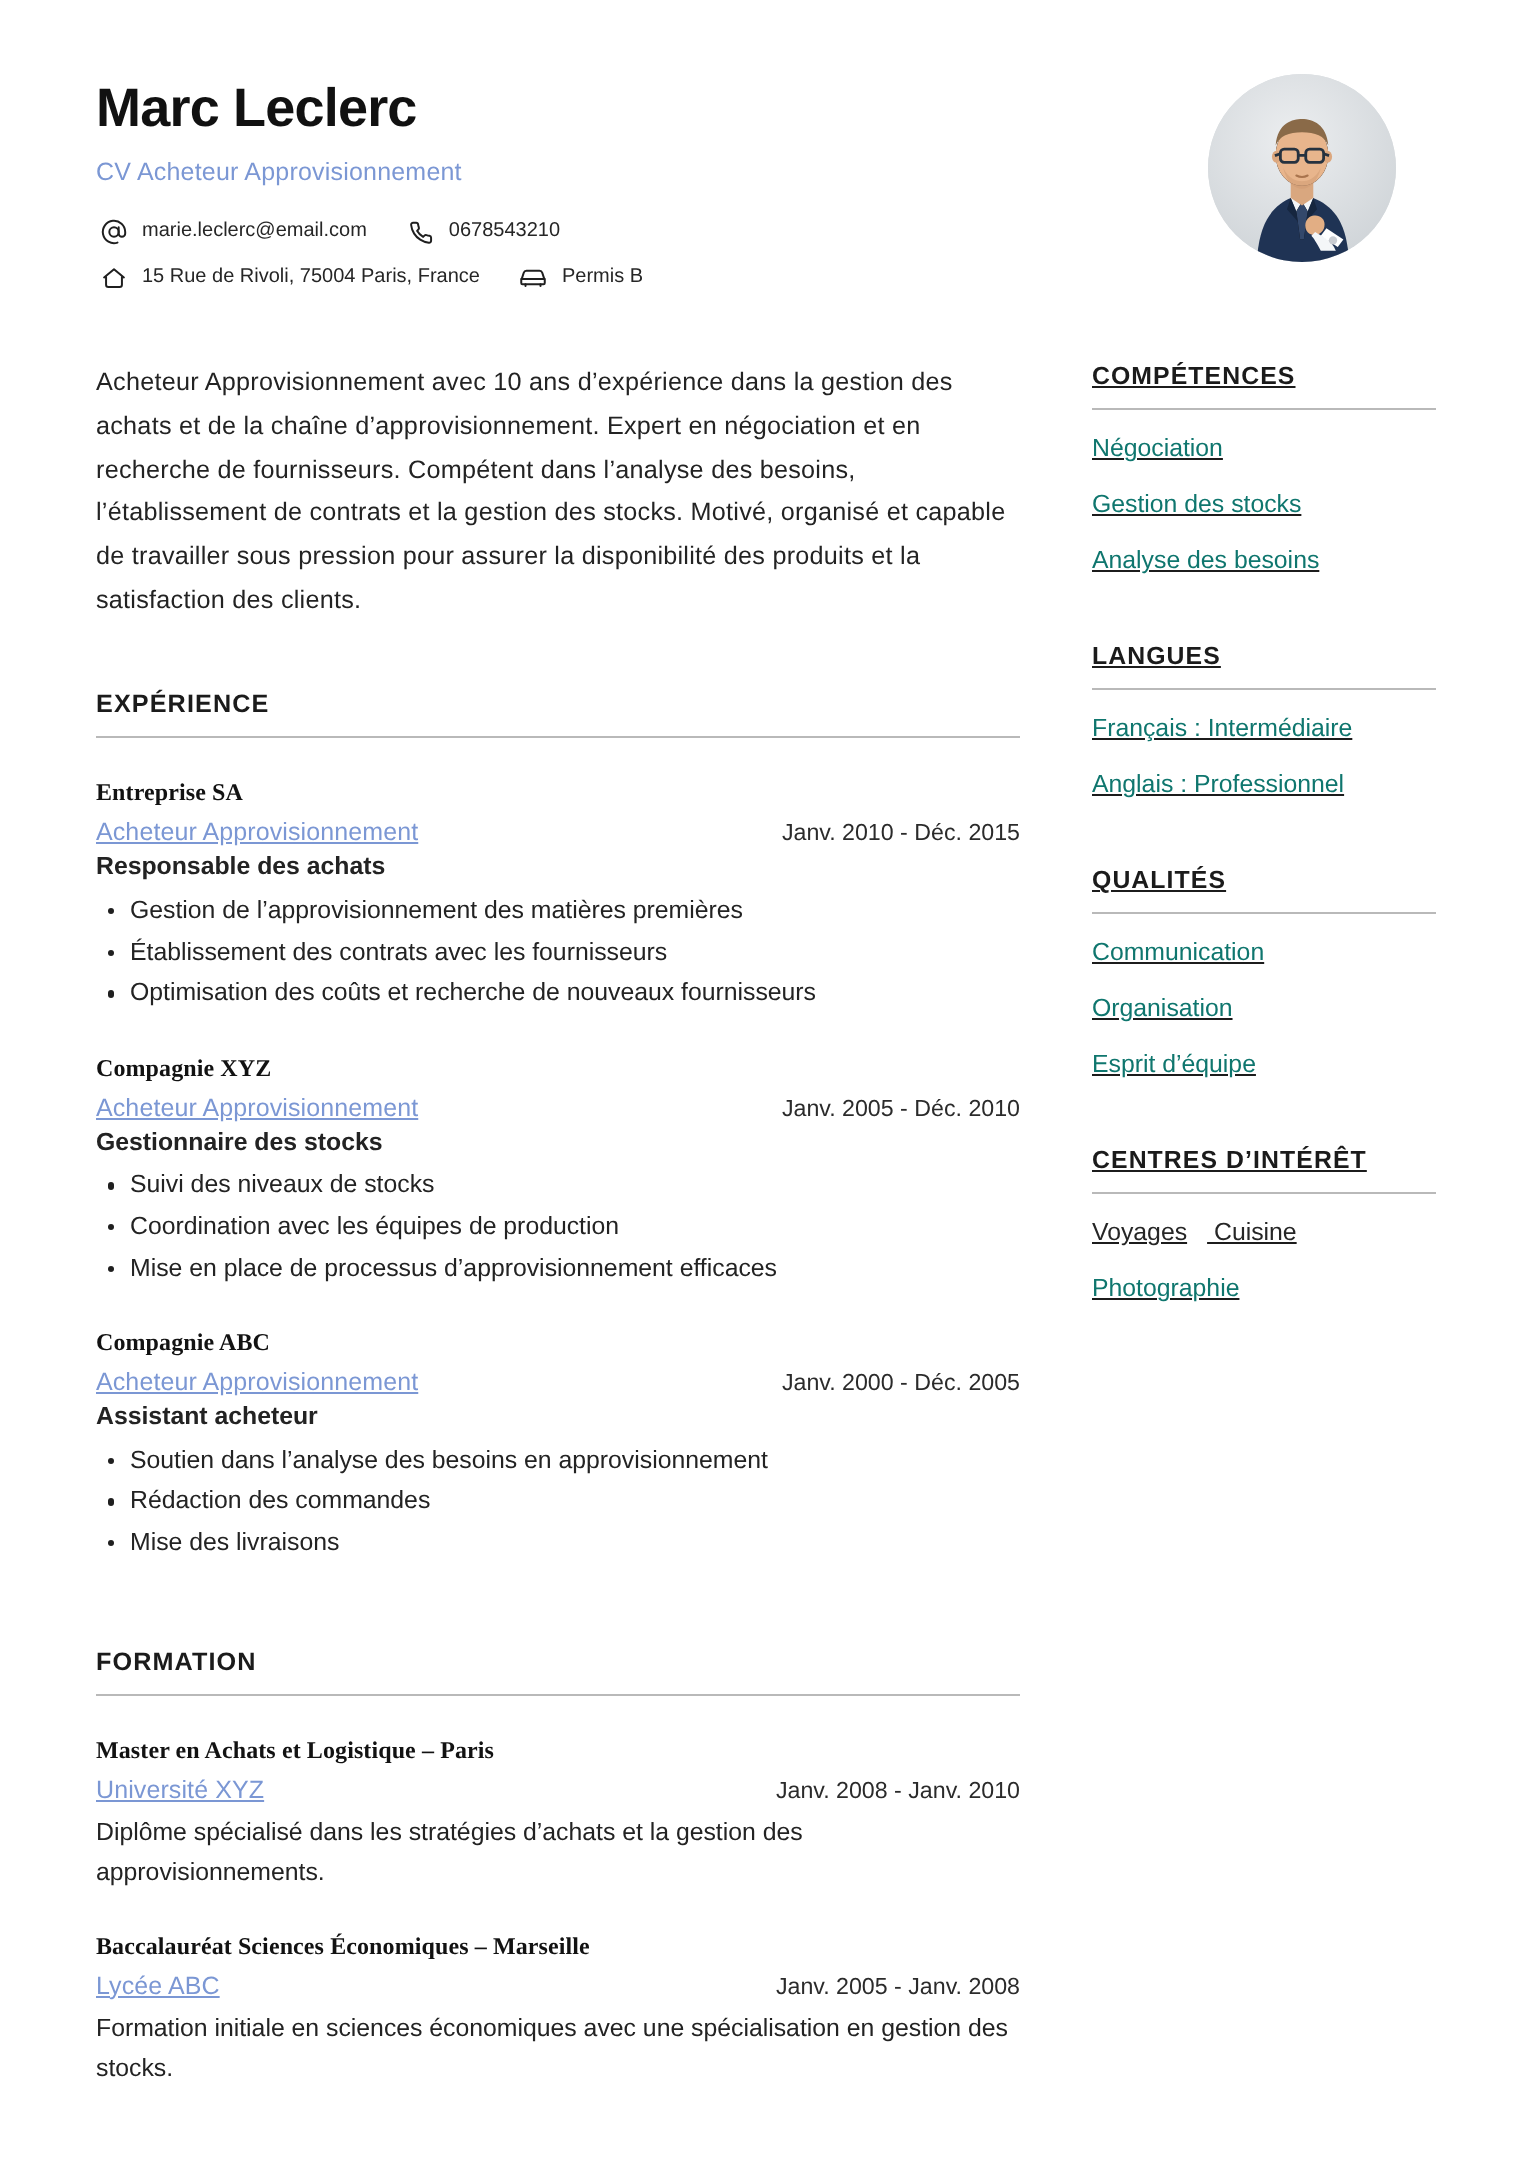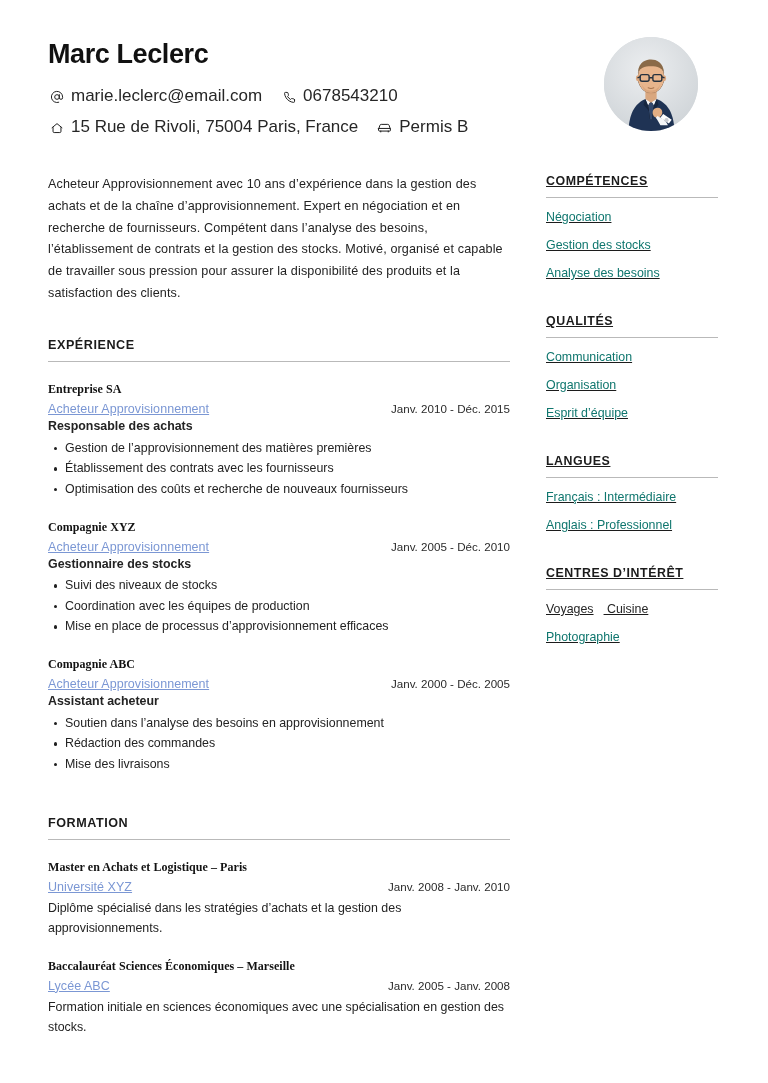--- a/index.html
+++ b/index.html
@@ -47,21 +47,21 @@
     font-size: 12.5px;
     color: #7b97d4;
     letter-spacing: 0.1px;
   }
 
   .contact-rows { margin-top: 15px; }
 
   .contact-row {
     display: flex;
     align-items: center;
-    font-size: 17px;
+    font-size: 10px;
     color: #262626;
     margin-bottom: 8px;
     line-height: 1.35;
   }
 
   .contact-item {
     display: flex;
     align-items: center;
     margin-right: 18px;
     white-space: nowrap;
@@ -222,20 +222,21 @@
   .side-inline span { margin-right: 10px; }
 </style>
 </head>
 <body>
 
 <div class="page">
 
   <div class="header">
     <div class="header-left">
       <div class="name">Marc Leclerc</div>
+      <div class="subtitle">CV Acheteur Approvisionnement</div>
 
       <div class="contact-rows">
         <div class="contact-row">
           <div class="contact-item">
             <span class="c-icon">
               <svg width="14" height="14" viewBox="0 0 24 24" fill="none" stroke="currentColor" stroke-width="1.7">
                 <circle cx="12" cy="12" r="4"></circle>
                 <path d="M16 8v5.2a2.8 2.8 0 0 0 5.6 0V12A9.6 9.6 0 1 0 15 21.1" stroke-linecap="round"></path>
               </svg>
             </span>
@@ -408,32 +409,32 @@
 
       <div class="side-sec">
         <div class="side-title">COMPÉTENCES</div>
         <div class="side-rule"></div>
         <div class="side-item">Négociation</div>
         <div class="side-item">Gestion des stocks</div>
         <div class="side-item">Analyse des besoins</div>
       </div>
 
       <div class="side-sec">
+        <div class="side-title">LANGUES</div>
+        <div class="side-rule"></div>
+        <div class="side-item">Français : Intermédiaire</div>
+        <div class="side-item">Anglais : Professionnel</div>
+      </div>
+
+      <div class="side-sec">
         <div class="side-title">QUALITÉS</div>
         <div class="side-rule"></div>
         <div class="side-item">Communication</div>
         <div class="side-item">Organisation</div>
         <div class="side-item">Esprit d’équipe</div>
-      </div>
-
-      <div class="side-sec">
-        <div class="side-title">LANGUES</div>
-        <div class="side-rule"></div>
-        <div class="side-item">Français : Intermédiaire</div>
-        <div class="side-item">Anglais : Professionnel</div>
       </div>
 
       <div class="side-sec">
         <div class="side-title">CENTRES D’INTÉRÊT</div>
         <div class="side-rule"></div>
         <div class="side-inline">
           <span>Voyages</span>
           <span>Cuisine</span>
         </div>
         <div class="side-item">Photographie</div>

